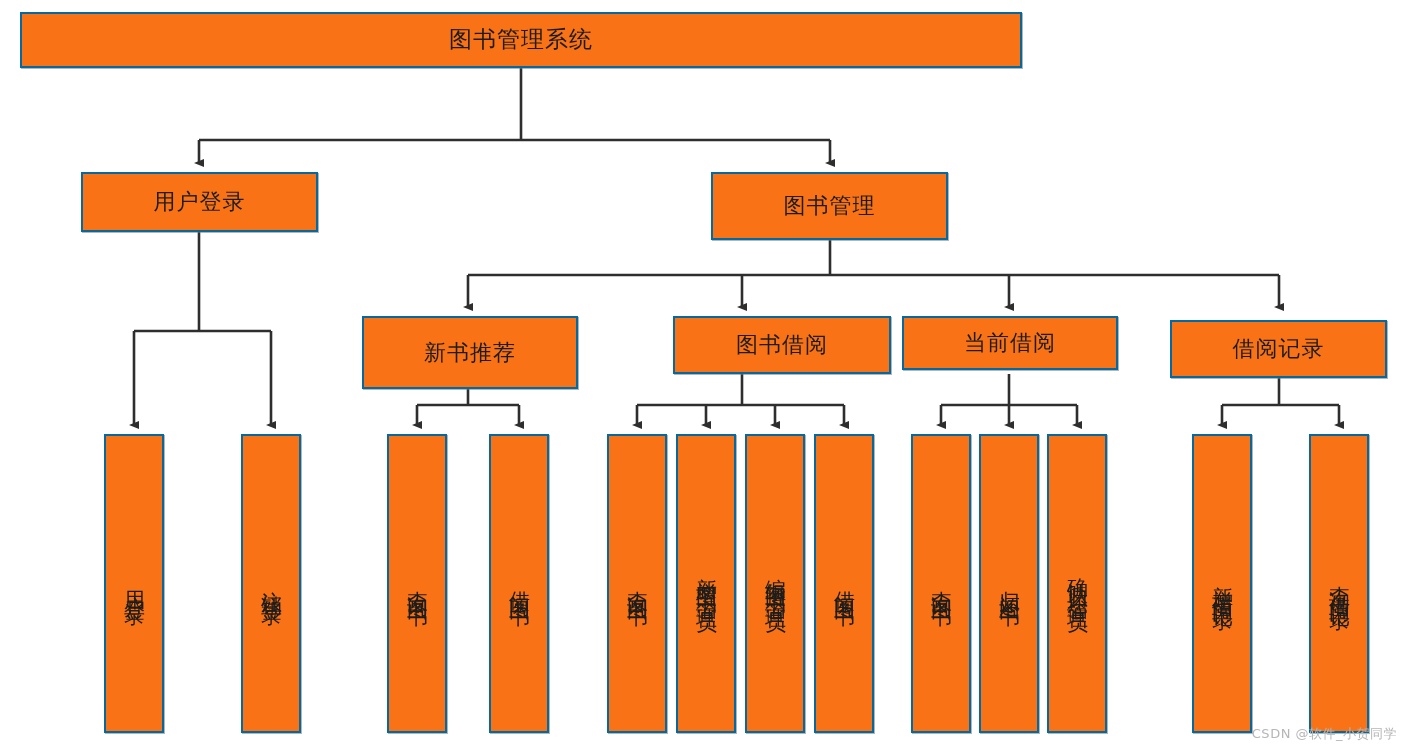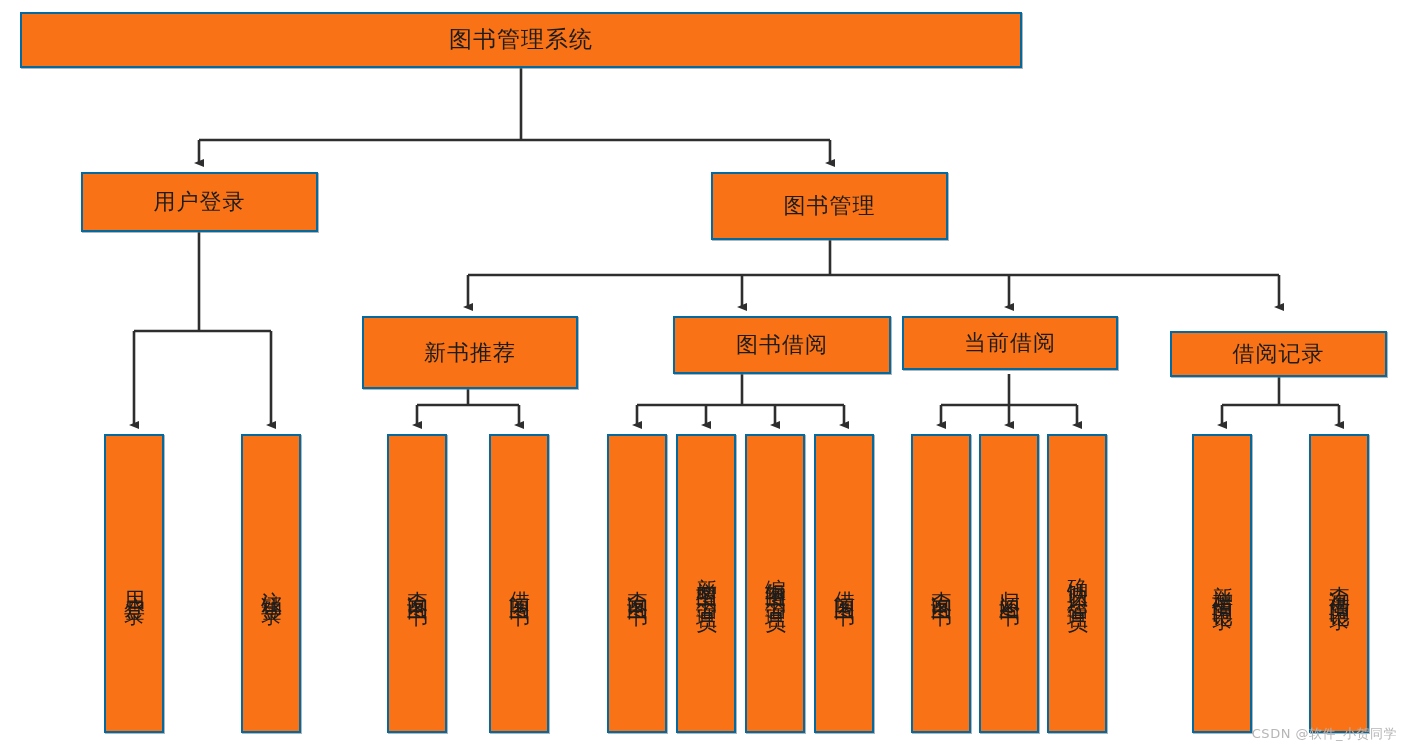--- a/index.html
+++ b/index.html
@@ -144,21 +144,21 @@
   </div>
 
   <div class="node horiz" style="left:633px; top:316px; width:218px; height:58px;margin-left:40px;">
     <span class="label">图书借阅</span>
   </div>
 
   <div class="node horiz" style="left:902px; top:316px; width:216px; height:54px;">
     <span class="label">当前借阅</span>
   </div>
 
-  <div class="node horiz" style="left:1170px; top:331px; width:217px; height:46px;">
+  <div class="node horiz" style="left:1170px; top:320px; width:217px; height:58px;">
     <span class="label">借阅记录</span>
   </div>
 
   <div class="node vert" style="left:104px; top:434px; width:60px; height:299px;">
     <span class="label">用户登录</span>
   </div>
   <div class="node vert" style="left:241px; top:434px; width:60px; height:299px;">
     <span class="label">注销登录</span>
   </div>
 

